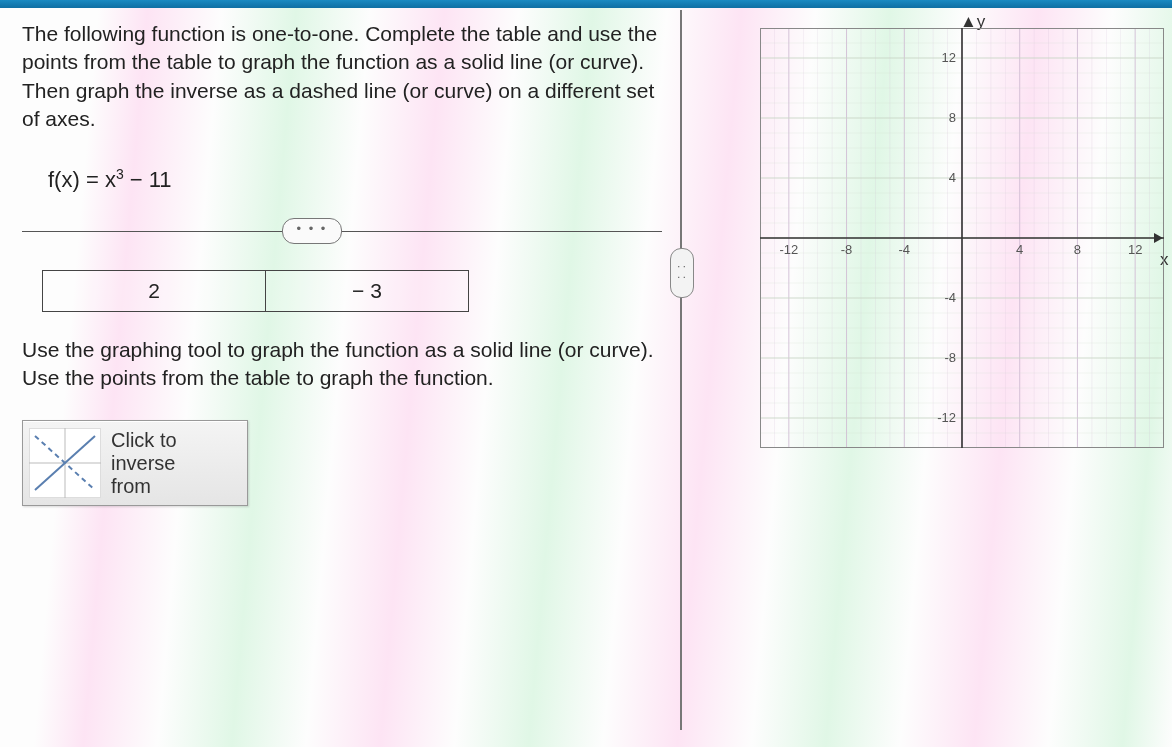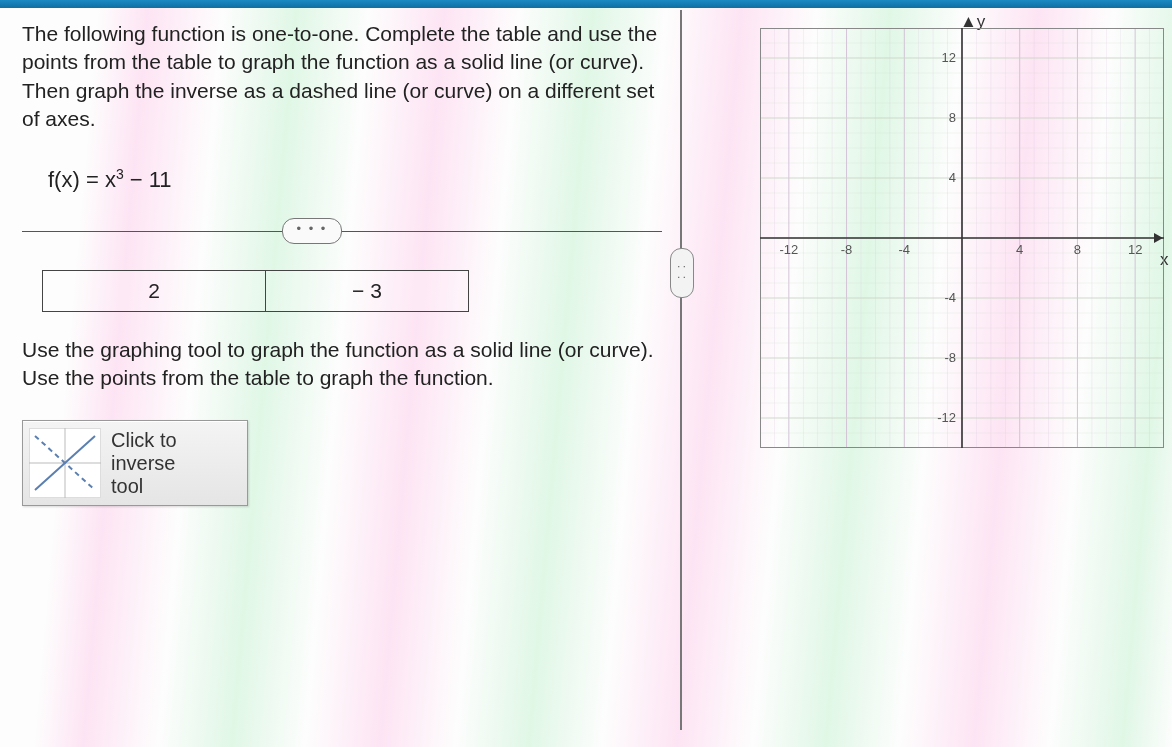--- a/index.html
+++ b/index.html
@@ -194,21 +194,21 @@
       <svg viewBox="0 0 72 70">
         <line x1="0" y1="35" x2="72" y2="35" stroke="#bbb" stroke-width="1"></line>
         <line x1="36" y1="0" x2="36" y2="70" stroke="#bbb" stroke-width="1"></line>
         <line x1="6" y1="62" x2="66" y2="8" stroke="#5a7fb0" stroke-width="2"></line>
         <line x1="6" y1="8" x2="66" y2="62" stroke="#5a7fb0" stroke-width="2" stroke-dasharray="5 4"></line>
       </svg>
     </div>
     <div class="txt">
       <span>Click to</span><br>
       <span>inverse</span><br>
-      <span>tool</span>
+      <span>from</span>
     </div>
   </div>
 </div>
 
 <div class="vdivider"></div>
 <div class="vpill">: :</div>
 
 <span class="axis-label-y">▲<span>y</span></span>
 <span class="axis-label-x">x</span>
 

